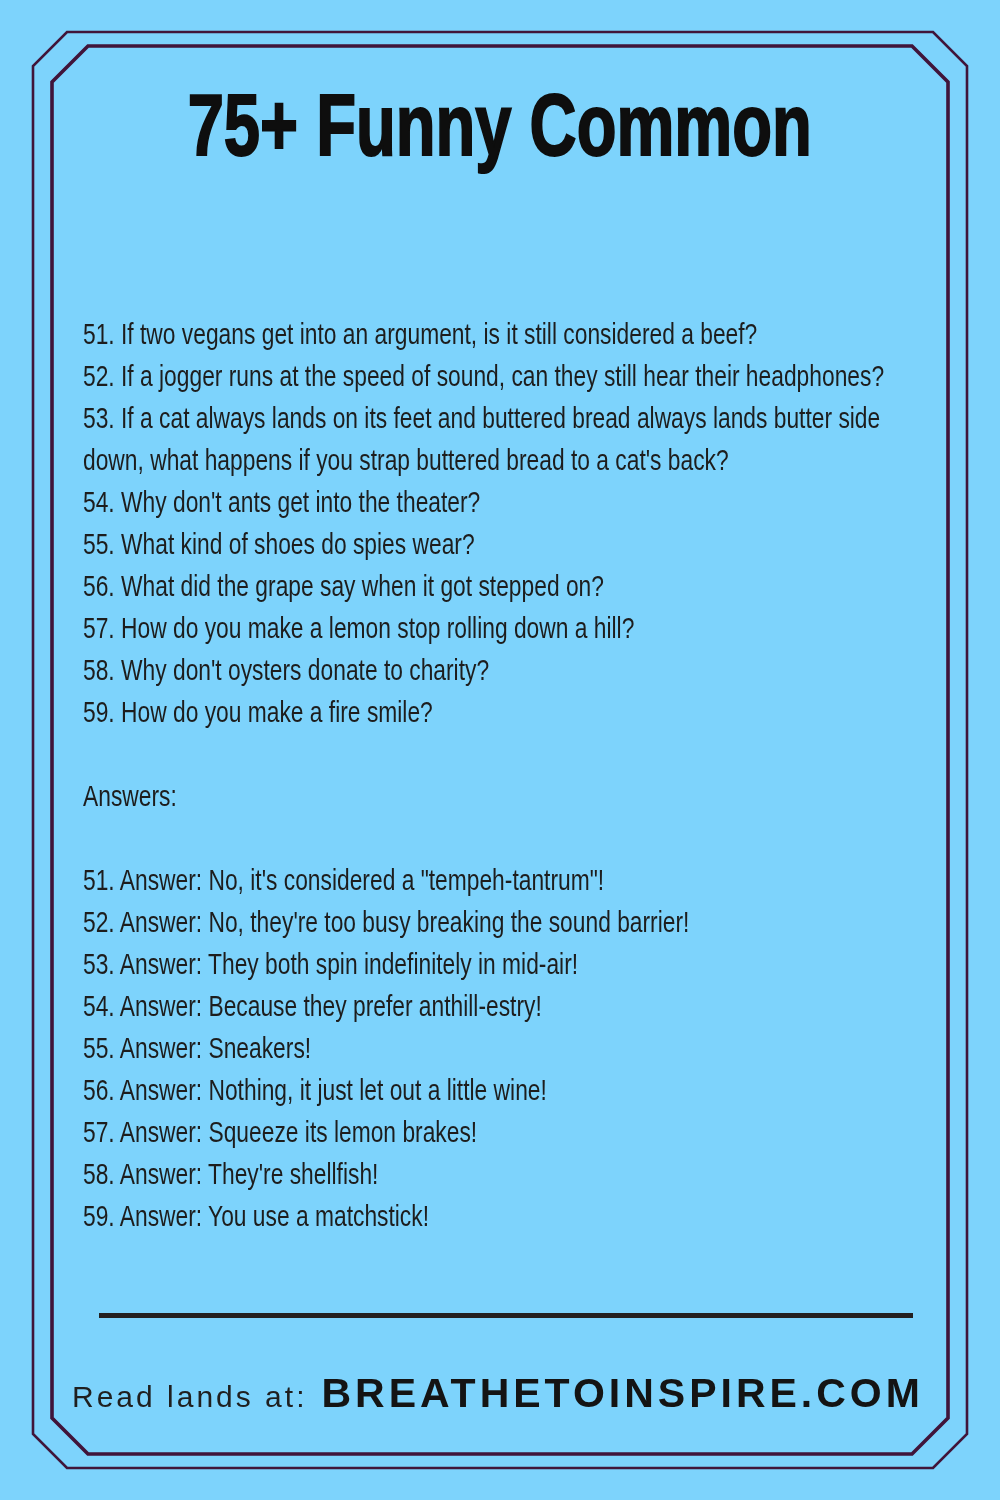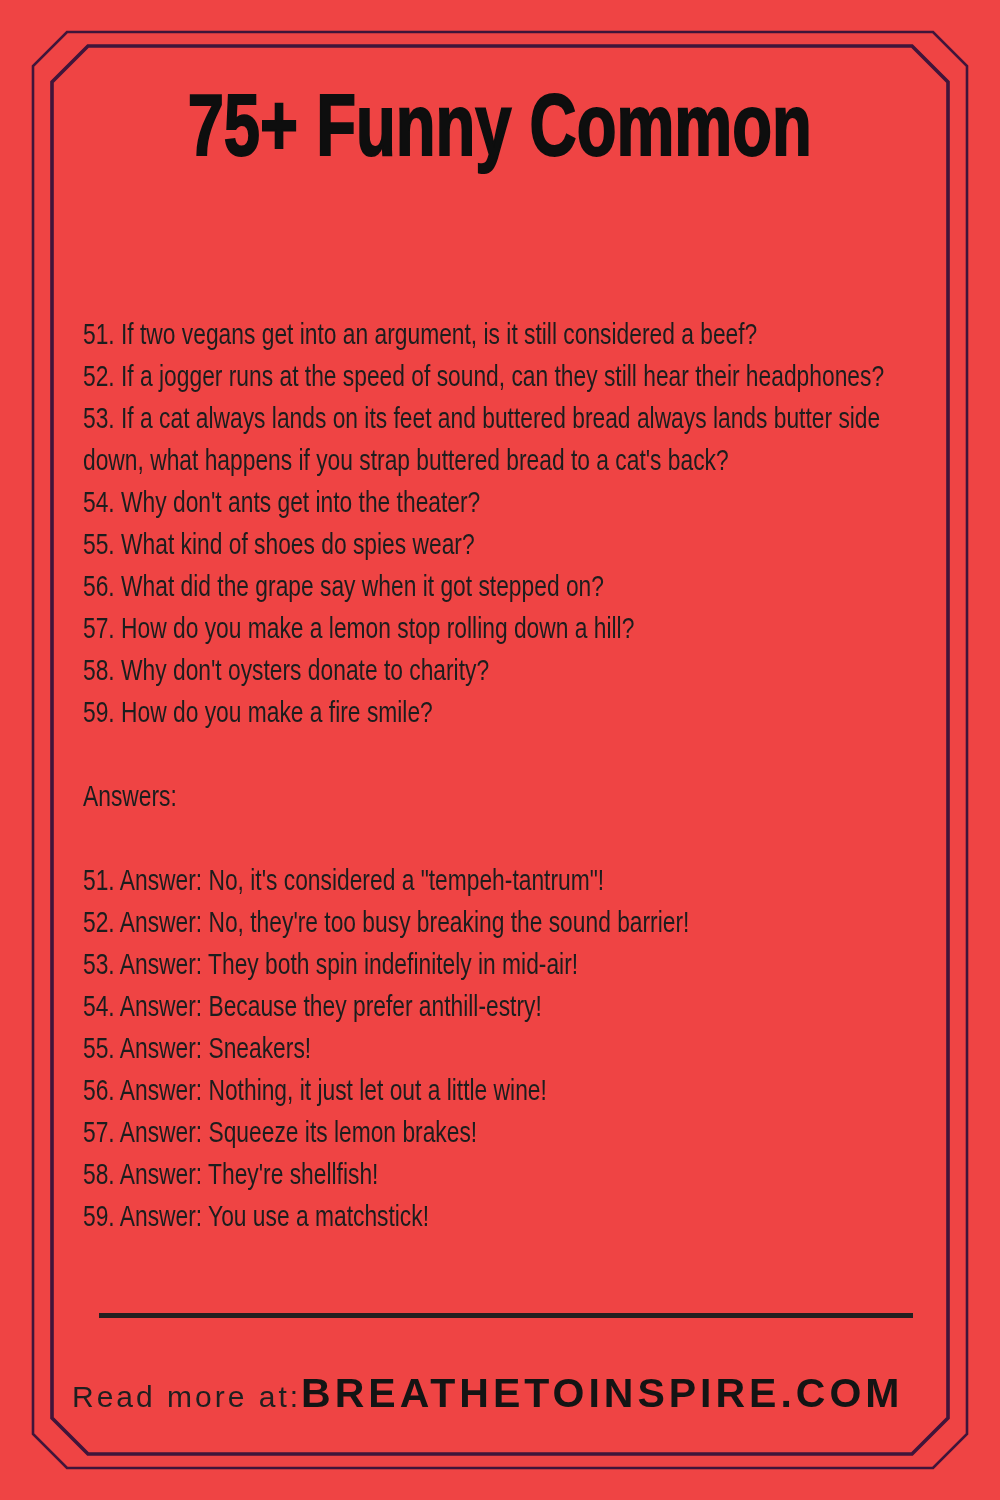--- a/index.html
+++ b/index.html
@@ -1,19 +1,19 @@
 <!DOCTYPE html>
 <html><head>
 <meta charset="utf-8">
 <style>
   html,body { margin:0; padding:0; background:#ffffff; }
   .page {
     position:relative;
     width:1000px; height:1500px;
-    background:#ef4444;
+    background:#7dd3fc;
     font-family:"Liberation Sans", sans-serif;
     overflow:hidden;
   }
   .border-svg { position:absolute; left:0; top:0; width:1000px; height:1500px; }
   .border-outer { fill:none; stroke:#40153a; stroke-width:2.6; }
   .border-inner { fill:none; stroke:#40153a; stroke-width:3.6; }
 
   
   .title { position:absolute; top:65px; left:0; width:1000px; text-align:center; color:#0e0e0e; }
   .title-line { height:119px; }
@@ -44,21 +44,21 @@
     background:#232020;
   }
 
   
   .footer {
     position:absolute; left:72px; top:1370px;
     display:flex; align-items:baseline;
     white-space:nowrap;
   }
   .read-more { font-size:30px; letter-spacing:3px; color:#1f1f1f; }
-  .site { font-size:41px; font-weight:bold; letter-spacing:4px; color:#141414; }
+  .site { font-size:41px; font-weight:bold; letter-spacing:4px; margin-left:14px; color:#141414; }
 </style>
 </head>
 <body>
 
 <div class="page">
 
   <svg class="border-svg" viewBox="0 0 1000 1500" aria-hidden="true">
     <polygon class="border-outer" points="67,32 933,32 967,66 967,1434 933,1468 67,1468 33,1434 33,66" stroke="#40153a"></polygon>
     <polygon class="border-inner" points="88,46 912,46 948,82 948,1418 912,1454 88,1454 52,1418 52,82" stroke="#40153a"></polygon>
   </svg>
@@ -94,17 +94,17 @@
     <div class="bline"><span>55. Answer: Sneakers!</span></div>
     <div class="bline"><span>56. Answer: Nothing, it just let out a little wine!</span></div>
     <div class="bline"><span>57. Answer: Squeeze its lemon brakes!</span></div>
     <div class="bline"><span>58. Answer: They're shellfish!</span></div>
     <div class="bline"><span>59. Answer: You use a matchstick!</span></div>
   </main>
 
   <div class="divider"></div>
 
   <footer class="footer">
-    <span class="read-more">Read more at:</span>
+    <span class="read-more">Read lands at:</span>
     <span class="site">BREATHETOINSPIRE.COM</span>
   </footer>
 
 </div>
 
 </body></html>

